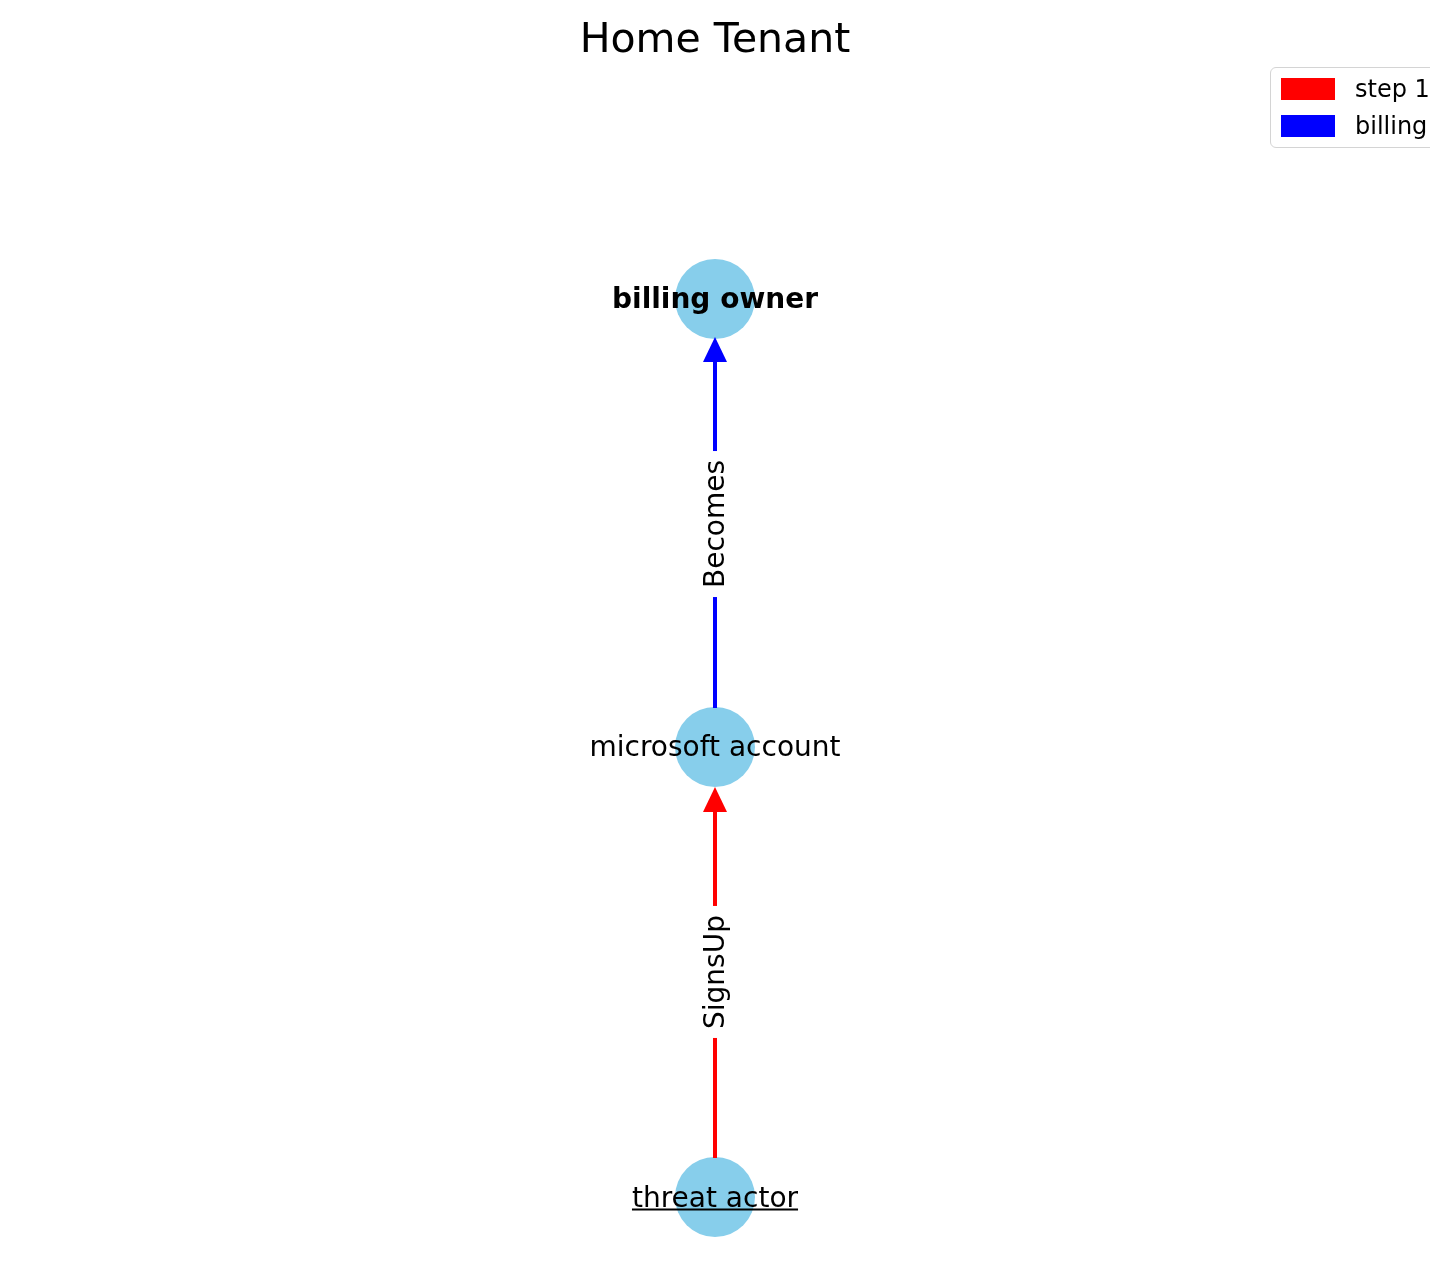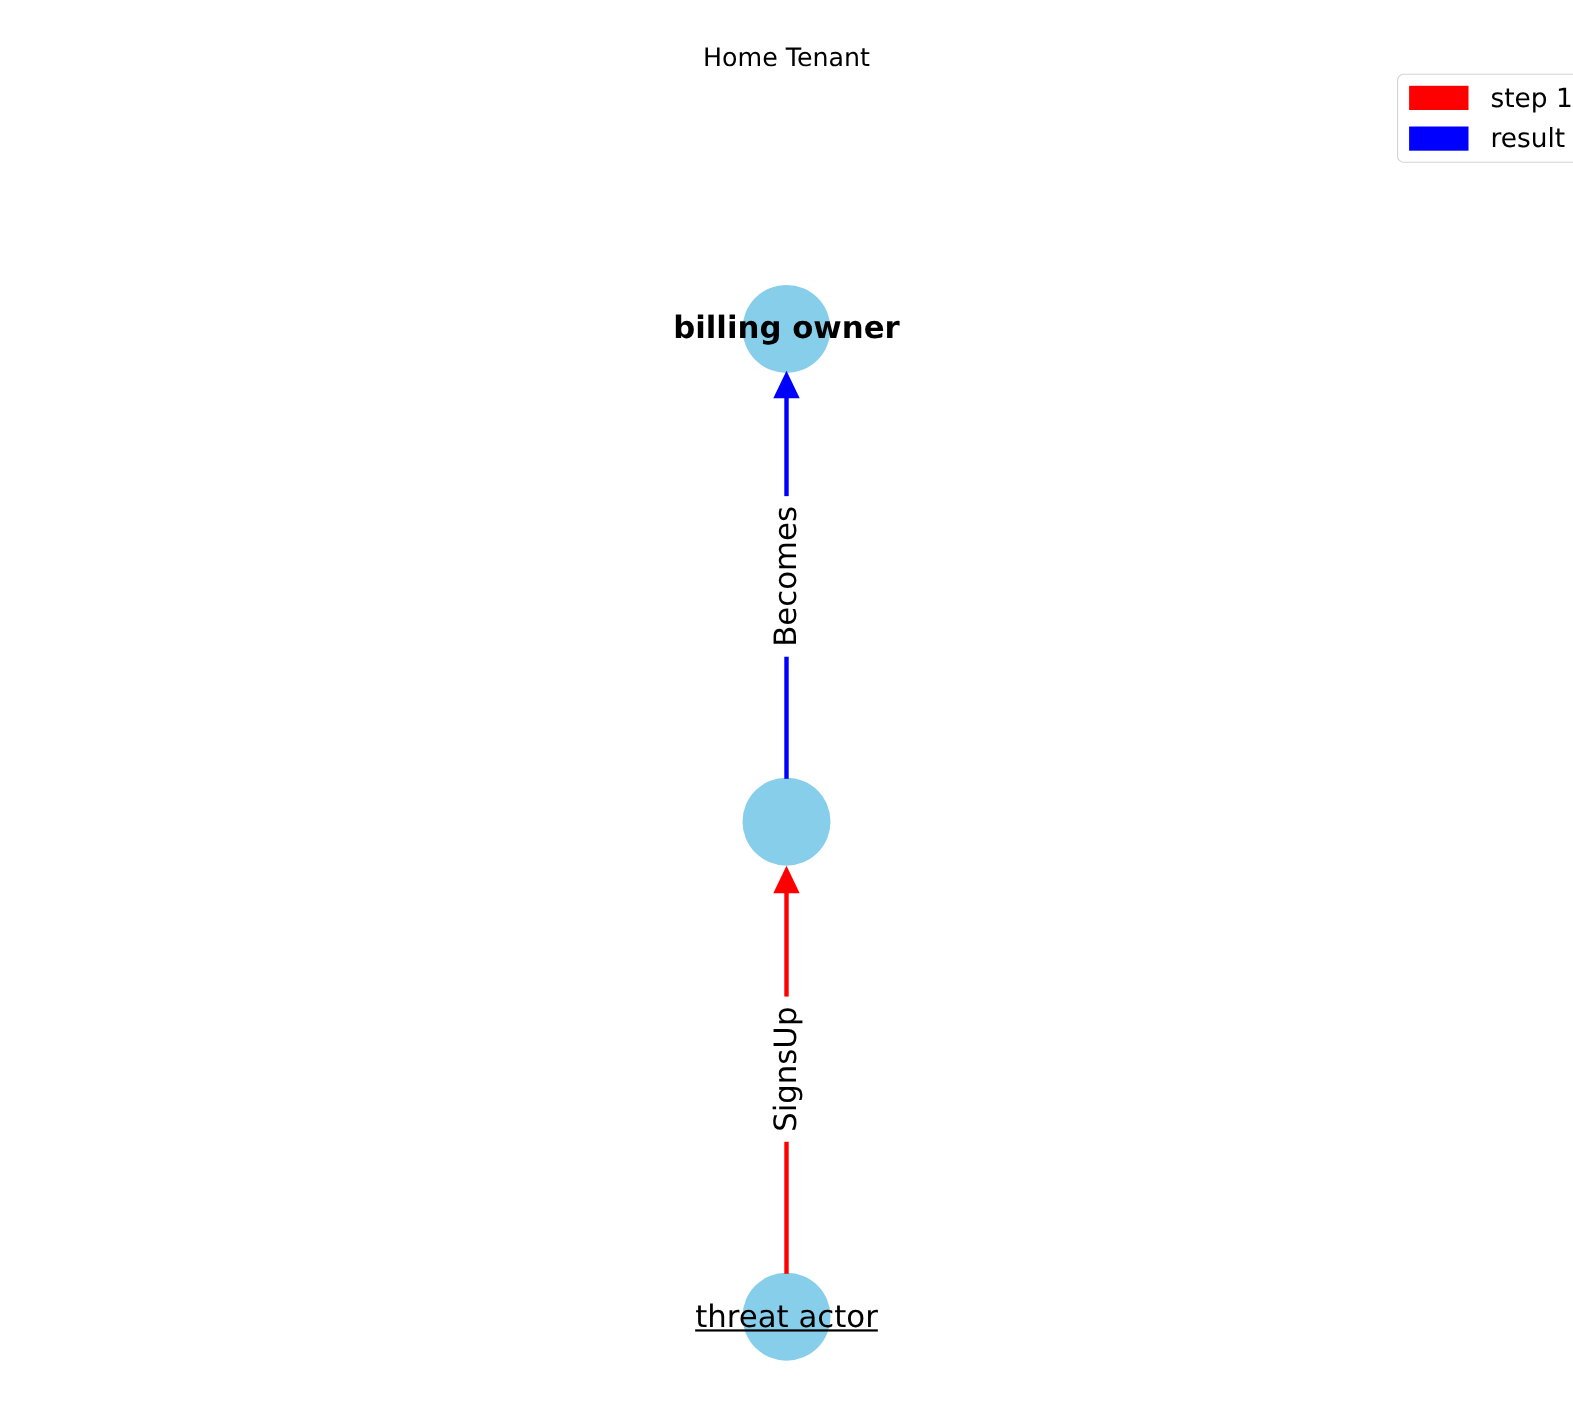--- a/index.html
+++ b/index.html
@@ -13,24 +13,23 @@
     width: 1430px;
     height: 1276px;
     background: #ffffff;
     overflow: hidden;
   }
   .chart-title {
     position: absolute;
     left: 715px;
     top: 14px;
     transform: translateX(-50%);
-    font-size: 23px;
+    font-size: 41px;
     color: #000000;
     white-space: nowrap;
-    margin-top: 26px;
   }
   
   .legend {
     position: absolute;
     left: 1270px;
     top: 67px;
     width: 169px;
     height: 81px;
     box-sizing: border-box;
     background: #ffffff;
@@ -124,32 +123,33 @@
 
   <div class="chart-title">Home Tenant</div>
 
   <div class="legend">
     <div class="legend-row">
       <span class="legend-swatch red"></span>
       <span class="legend-label">step 1</span>
     </div>
     <div class="legend-row">
       <span class="legend-swatch blue"></span>
-      <span class="legend-label">result</span>
+      <span class="legend-label">billing</span>
     </div>
   </div>
 
   <div class="edge-line red" id="edge-signsup-line"></div>
   <div class="arrowhead red" id="edge-signsup-head"></div>
   <div class="edge-label" id="edge-signsup-label">SignsUp</div>
 
   <div class="edge-line blue" id="edge-becomes-line"></div>
   <div class="arrowhead blue" id="edge-becomes-head"></div>
   <div class="edge-label" id="edge-becomes-label">Becomes</div>
 
   <div class="node" id="node-billing-owner"></div>
   <div class="node" id="node-microsoft-account"></div>
   <div class="node" id="node-threat-actor"></div>
 
   <div class="node-label" id="label-billing-owner">billing owner</div>
+  <div class="node-label" id="label-microsoft-account">microsoft account</div>
   <div class="node-label" id="label-threat-actor">threat actor</div>
 
 </div>
 
 </body></html>

